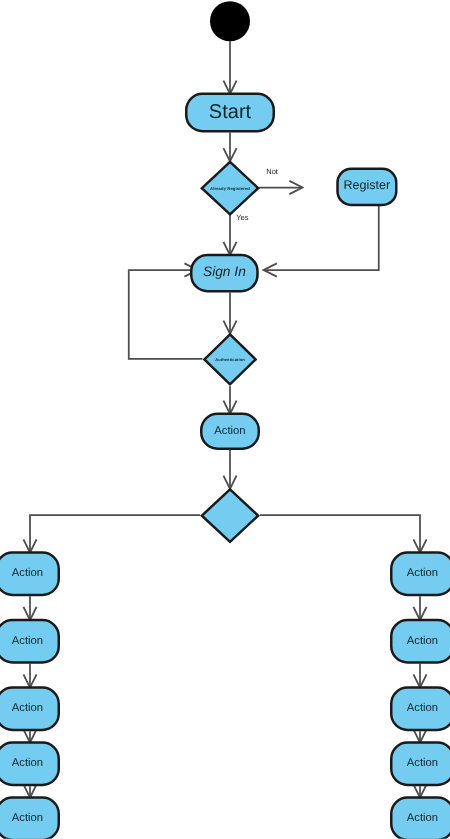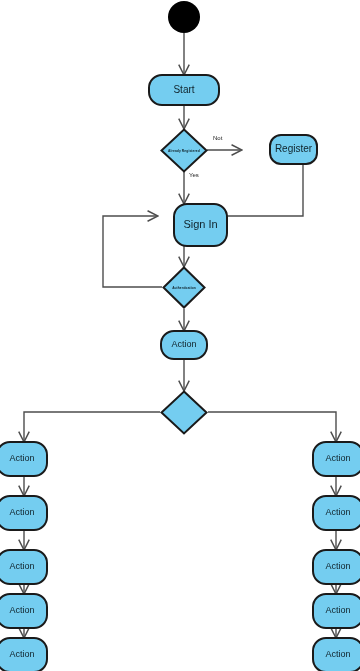--- a/index.html
+++ b/index.html
@@ -117,40 +117,40 @@
 
       <path d="M 336 477 L 336 495"></path>
       <path d="M 336 531 L 336 549"></path>
       <path d="M 336 585 L 336 593"></path>
       <path d="M 336 629 L 336 637"></path>
     </g>
   </svg>
 
   <div class="start-circle" style="left:168px; top:1px; width:32px; height:32px;"></div>
 
-  <div class="node action-node" style="left:148px; top:74px; width:72px; height:32px; font-size:10px;text-align:right;">
+  <div class="node action-node" style="left:148px; top:74px; width:72px; height:32px; font-size:16px;text-align:right;">
     <span class="node-label">Start</span>
   </div>
 
   <div class="diamond-wrap" style="left:160px; top:128px; width:48px; height:45px;">
     <svg width="48" height="45" viewBox="0 0 48 45" xmlns="http://www.w3.org/2000/svg">
       <polygon points="24,1.5 46.5,22.5 24,43.5 1.5,22.5" fill="#74CDF0" stroke="#1a1a1a" stroke-width="2"></polygon>
     </svg>
     <span class="diamond-label" style="font-size:3.3px; letter-spacing:0.1px;">Already Registered</span>
   </div>
 
   <span class="edge-label" style="left:213px; top:135px; font-size:6px;">Not</span>
 
   <span class="edge-label" style="left:189px; top:172px; font-size:6px;">Yes</span>
 
   <div class="node action-node" style="left:241px; top:134px; width:49px; height:31px; font-size:10px; border-radius:12px;margin-left:28px;">
     <span class="node-label">Register</span>
   </div>
 
-  <div class="node action-node" style="left:173px; top:203px; width:55px; height:44px; font-size:11px;">
+  <div class="node action-node" style="left:152px; top:203px; width:55px; height:31px; font-size:11px;font-style:italic;">
     <span class="node-label">Sign In</span>
   </div>
 
   <div class="diamond-wrap" style="left:162px; top:266px; width:44px; height:43px;">
     <svg width="44" height="43" viewBox="0 0 44 43" xmlns="http://www.w3.org/2000/svg">
       <polygon points="22,1.5 42.5,21.5 22,41.5 1.5,21.5" fill="#74CDF0" stroke="#1a1a1a" stroke-width="2"></polygon>
     </svg>
     <span class="diamond-label" style="font-size:3.2px; letter-spacing:0.1px;">Authentication</span>
   </div>
 

